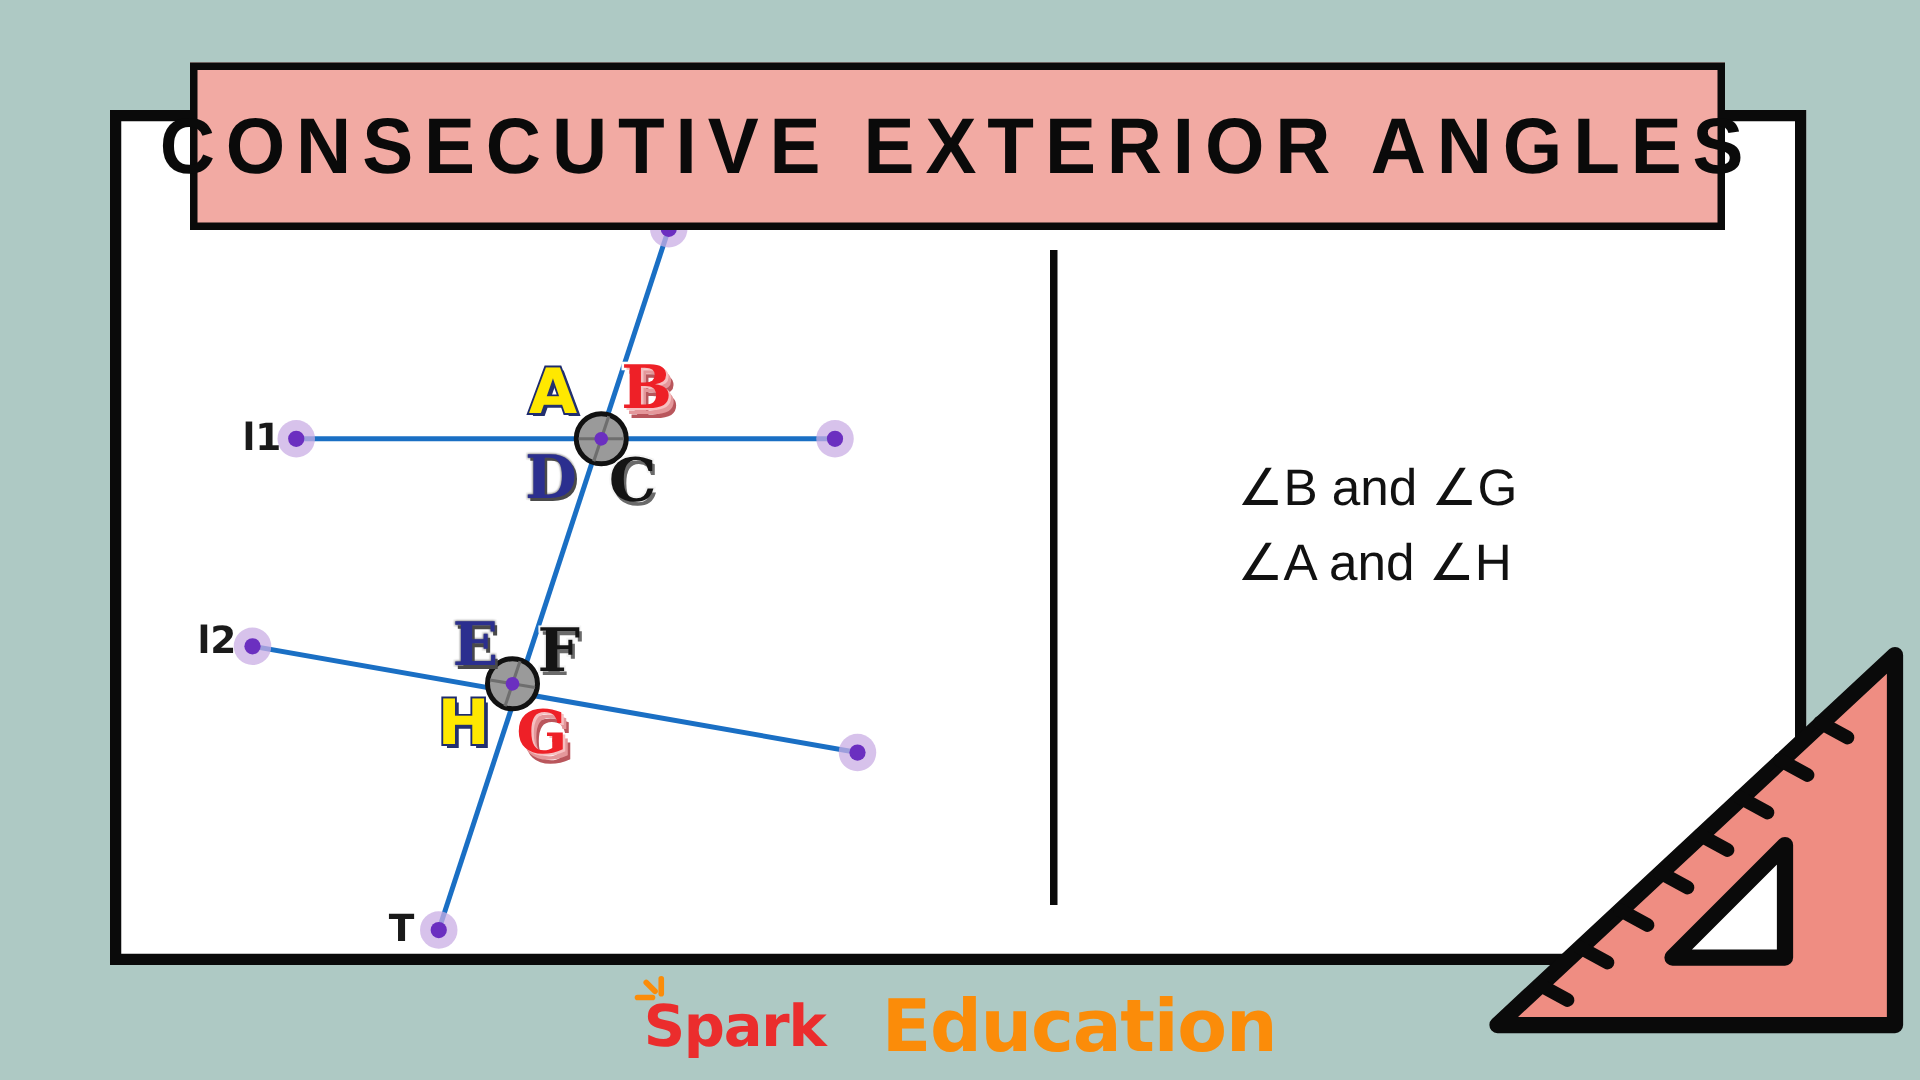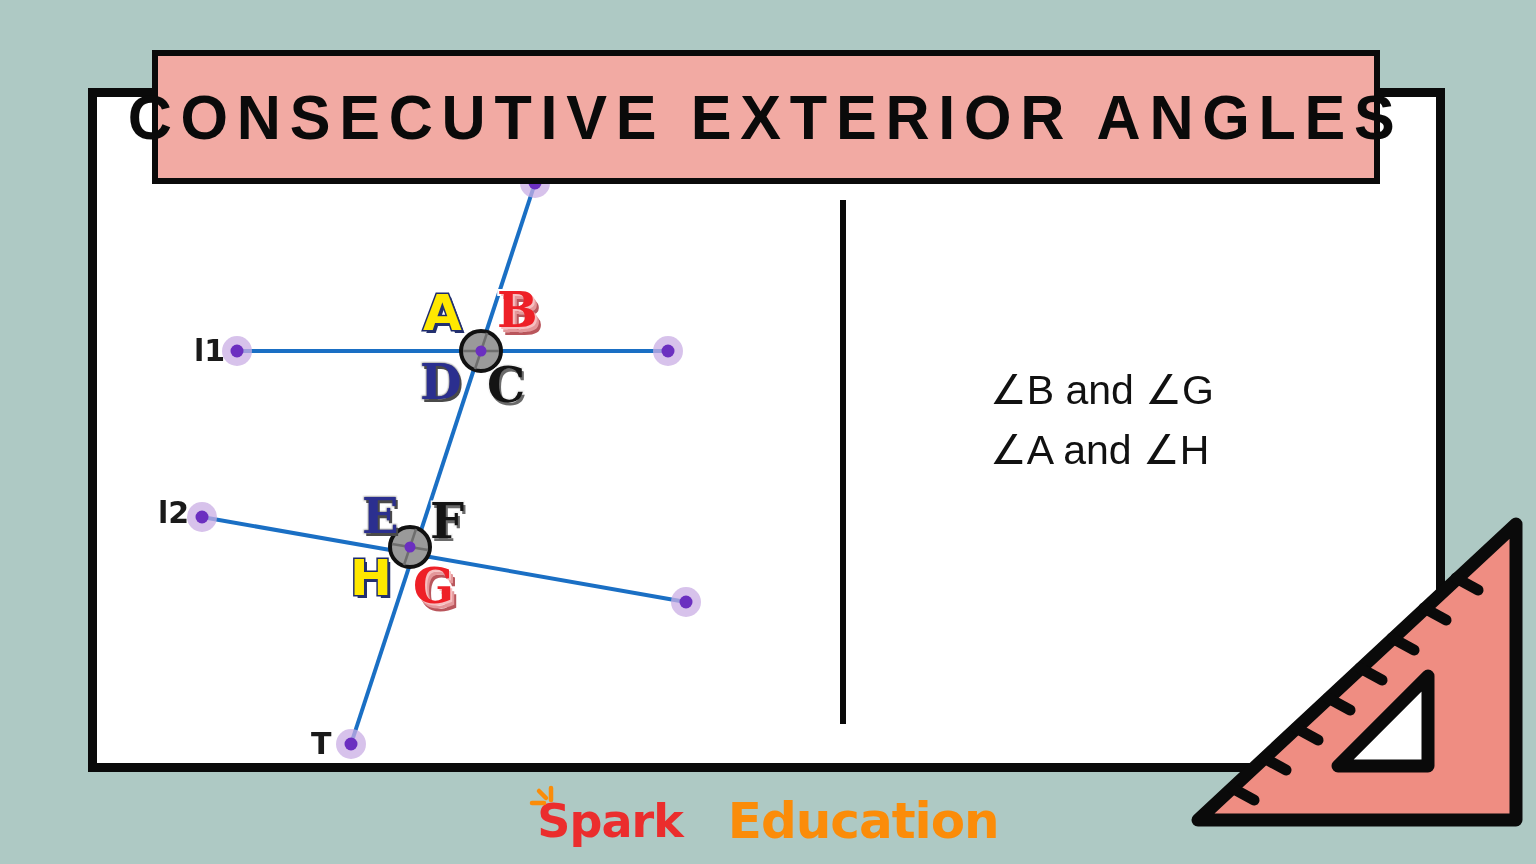--- a/index.html
+++ b/index.html
@@ -150,21 +150,21 @@
   }
   #logo-inner { position:relative; display:flex; align-items:center;gap:33px; }
   #logo-spark {
     font-family:"DejaVu Sans", sans-serif;
     font-size:46px; font-weight:700;
     color:#eb2d2d;
     letter-spacing:-1px;
   }
   #logo-education {
     font-family:"DejaVu Sans", sans-serif;
-    font-size:50px; font-weight:700;
+    font-size:58px; font-weight:700;
     color:#fb8c09;
     letter-spacing:-1px;
     margin-left:12px;
   }
   #spark-rays {
     position:absolute;
     left:-16px; top:-8px;
     width:34px; height:30px;
   }
 </style>

